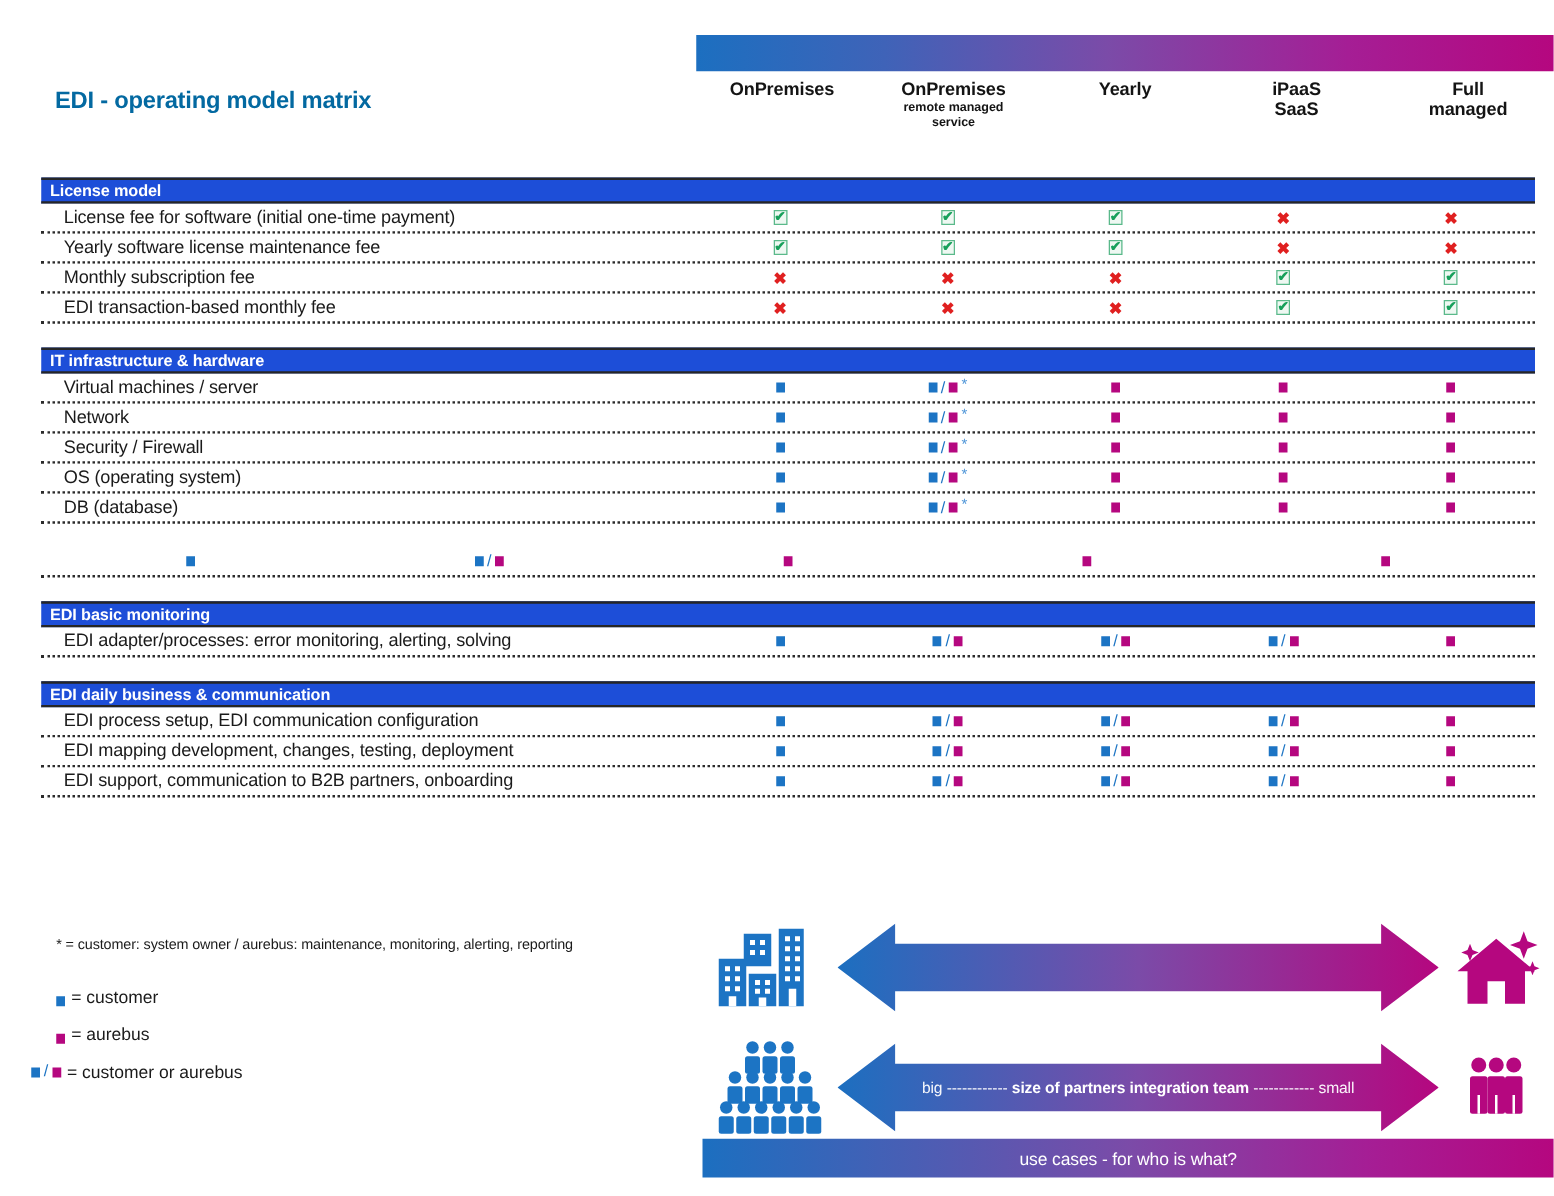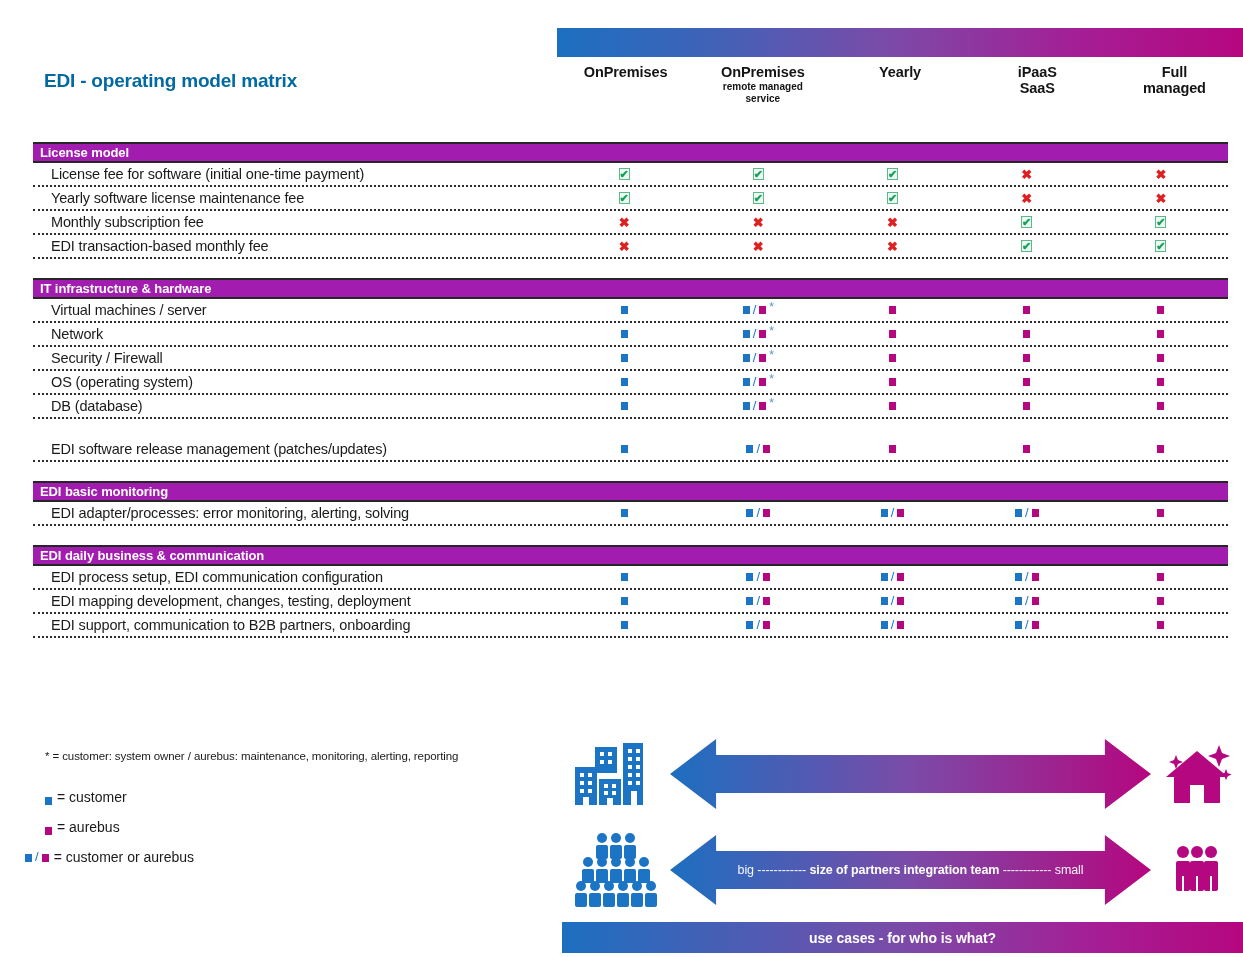--- a/index.html
+++ b/index.html
@@ -57,21 +57,21 @@
   
   .matrix {
     position: absolute;
     left: 33px; top: 142px; width: 1195px;
   }
   .group { margin-bottom: 0px; }
   .group + .group { margin-top: 19px; }
 
   .group-head {
     height: 21px;
-    background: #a21caf;
+    background: #1d4ed8;
     border-top: 2px solid #262626;
     border-bottom: 2px solid #262626;
     display: flex; align-items: center;
     padding-left: 7px;
     color: #ffffff;
     font-size: 13px; font-weight: bold;
     letter-spacing: -0.1px;
   }
 
   .row {
@@ -192,25 +192,25 @@
     color: #ffffff;
     font-size: 12.5px;
     font-weight: bold;
     letter-spacing: -0.1px;
     white-space: nowrap;
   }
   .arrow-label .soft { font-weight: normal; opacity: 0.95; }
 
   .usecase-bar {
     position: absolute;
-    left: 0px; bottom: 4px;
+    left: 0px; bottom: 15px;
     width: 681px; height: 31px;
     background: linear-gradient(90deg, #1c6fc0 0%, #4a5eb4 25%, #7b4ba8 50%, #a51e95 78%, #b5077f 100%);
     display: flex; align-items: center; justify-content: center;
-    color: #ffffff; font-size: 14px; font-weight: bold;
+    color: #ffffff; font-size: 14px; font-weight: normal;
     letter-spacing: -0.1px;
   }
 </style>
 </head>
 <body>
 
 <div id="page">
 
   <div class="grad-bar"></div>
 
@@ -522,21 +522,20 @@
             <div class="cell">
               <span class="markwrap">
                 <span class="sq aurebus"></span>
               </span>
             </div>
           </div>
         </div>
       </div>
       <div class="group">
         <div class="row">
-          <div class="row-label">EDI software release management (patches/updates)</div>
           <div class="row-cells">
             <div class="cell">
               <span class="markwrap">
                 <span class="sq customer"></span>
               </span>
             </div>
             <div class="cell">
               <span class="markwrap">
                 <span class="sq customer"></span>
                 <span class="slash">/</span>

